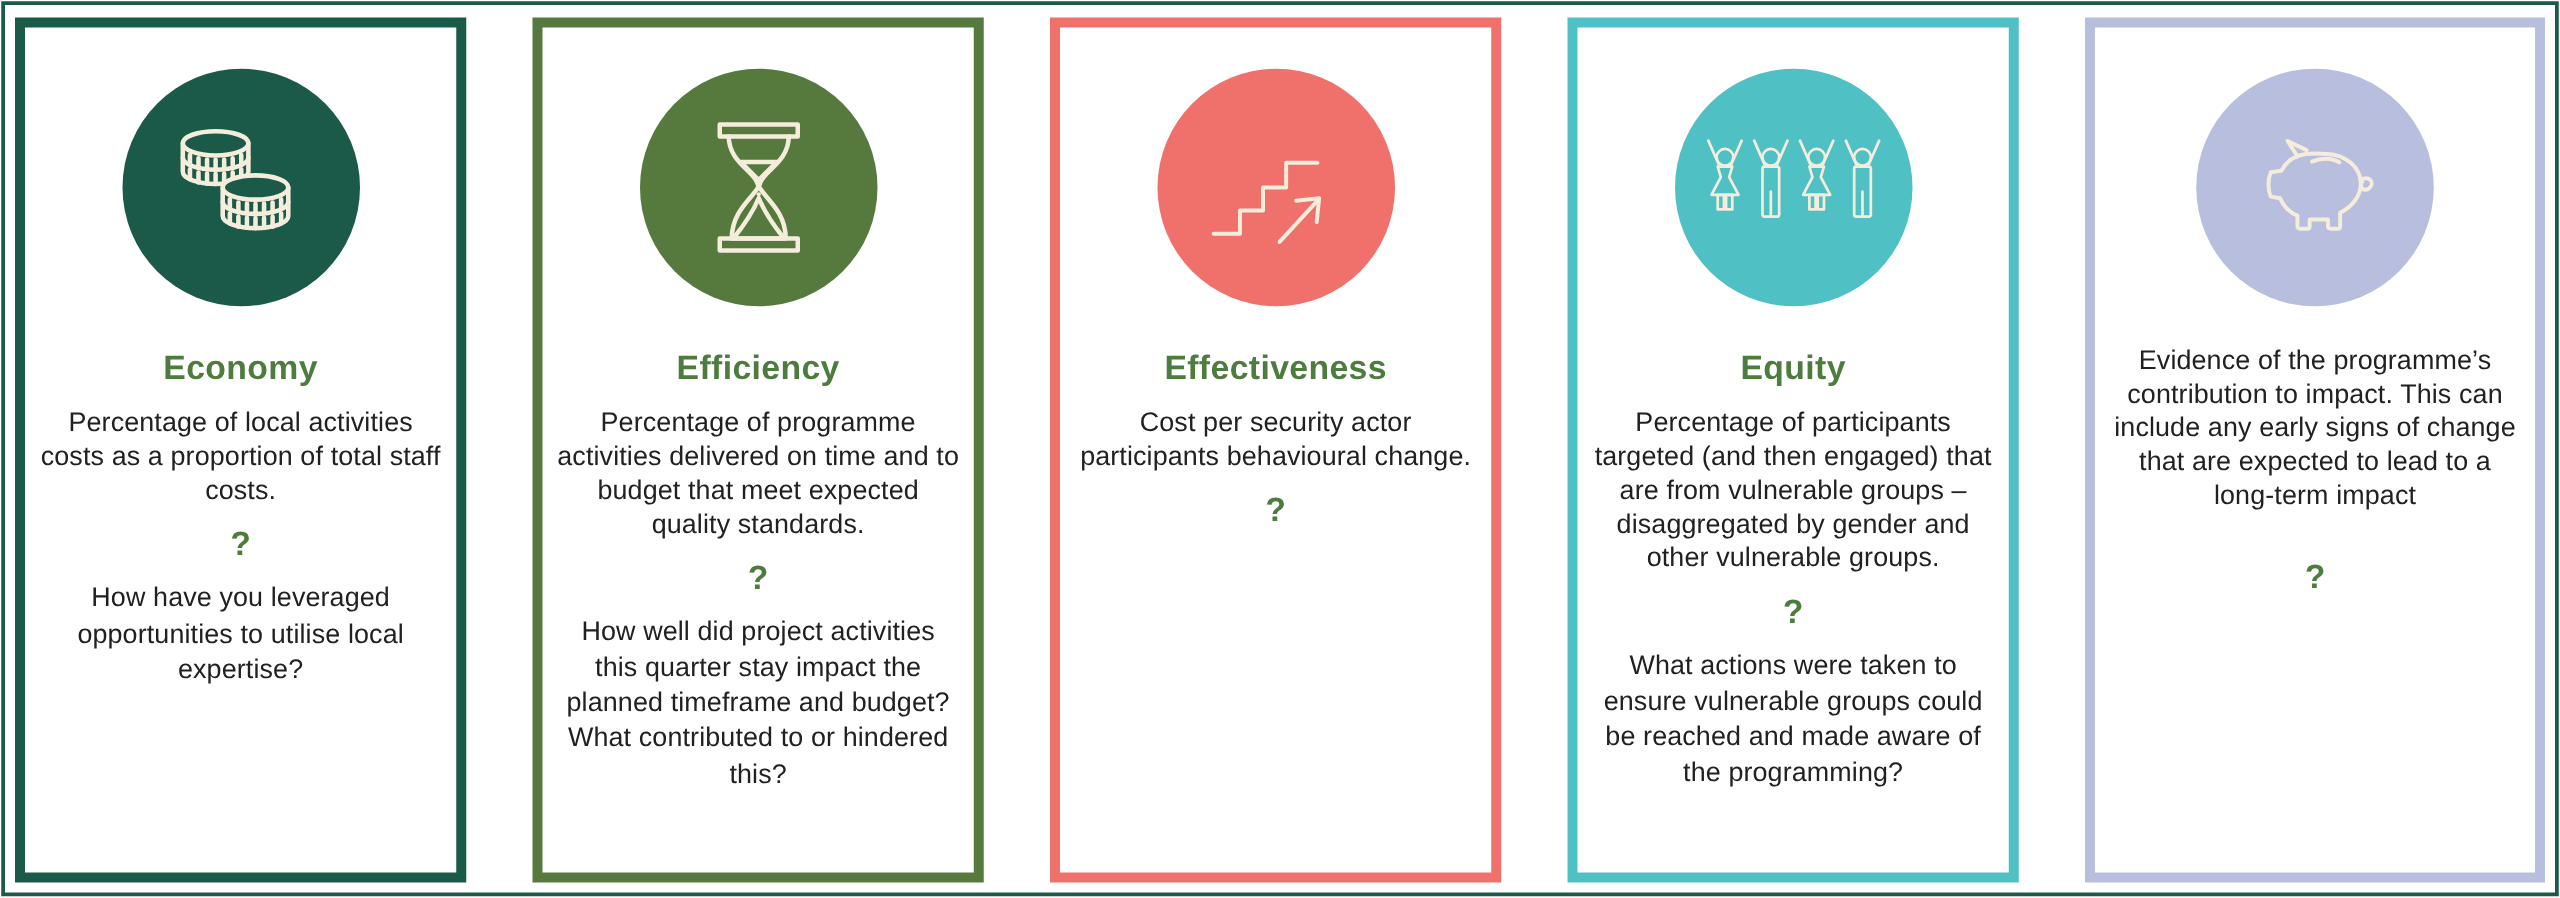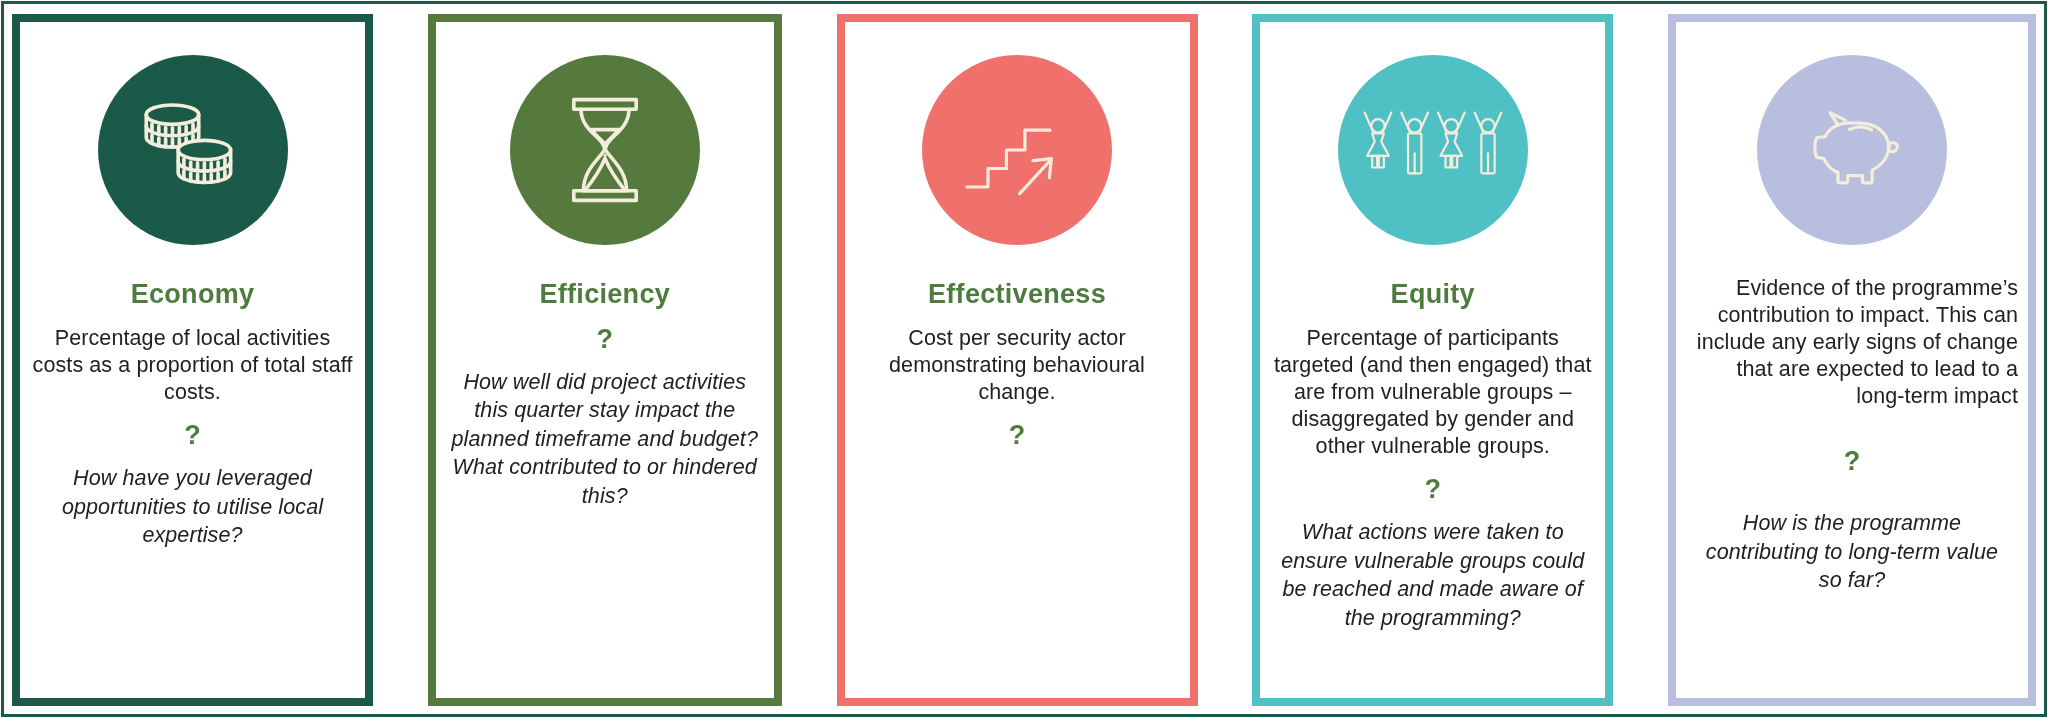--- a/index.html
+++ b/index.html
@@ -74,29 +74,28 @@
   .qmark {
     margin: 16px 0 0;
     font-size: 27px;
     font-weight: bold;
     color: var(--title-green, #4e7c3e);
     line-height: 1;
   }
   .question {
     margin: 15px 0 0;
     width: 318px;
-    font-style: italic;
     font-size: 21.5px;
     line-height: 1.32;
     color: var(--text, #212121);
     letter-spacing: 0.1px;
   }
   
   .card.spacious .title    { margin-top: 38px; }
-  .card.spacious .desc     { margin-top: 30px; width: 332px; text-align: right; }
+  .card.spacious .desc     { margin-top: 30px; width: 332px; }
   .card.spacious .qmark    { margin-top: 38px; }
   .card.spacious .question { margin-top: 34px; }
 </style>
 </head>
 <body style="--title-green: #4e7c3e; --text: #212121; --cream: #f5eddc;">
 
 <div class="frame" style="--accent: #1b5a49;"></div>
 
 <main class="board">
 
@@ -130,34 +129,35 @@
         <path d="M30,16 C30,33 47,39 49,47 C51,55 68,64 68,84"></path>
         <path d="M70,16 C70,33 53,39 51,47 C49,55 32,64 32,84"></path>
         <path d="M38,33 L62,33 L50,45 Z"></path>
         <circle class="fill-cream" cx="50" cy="50" r="1.4"></circle>
         <circle class="fill-cream" cx="50" cy="54.5" r="1.4"></circle>
         <circle class="fill-cream" cx="50" cy="59" r="1.4"></circle>
         <path d="M50,57 C45.5,68 39.5,76 33,84 L67,84 C60.5,76 54.5,68 50,57 Z"></path>
       </svg>
     </div>
     <h2 class="title">Efficiency</h2>
+    <p class="desc">Percentage of programme activities delivered on time and to budget that meet expected quality standards.</p>
     <div class="qmark">?</div>
     <p class="question">How well did project activities this quarter stay impact the planned timeframe and budget? What contributed to or hindered this?</p>
   </section>
 
   <section class="card" style="--accent: #f0716b;">
     <div class="circle">
       <svg class="icon" width="132" height="132" viewBox="0 0 100 100" stroke-width="2.4">
         <path d="M12,78 H28 V64 H42 V50 H56 V35 H75"></path>
         <path d="M52,83 L75,58"></path>
         <path d="M62,58 L76,56.5 L74.5,71"></path>
       </svg>
     </div>
     <h2 class="title">Effectiveness</h2>
-    <p class="desc">Cost per security actor demonstrating behavioural change.</p>
+    <p class="desc">Cost per security actor participants behavioural change.</p>
     <div class="qmark">?</div>
   </section>
 
   <section class="card" style="--accent: #4fc1c4;">
     <div class="circle">
       <svg class="icon" width="150" height="84" viewBox="0 0 180 100" stroke-width="2.6">
 
         <circle cx="24" cy="21" r="8"></circle>
         <path d="M8,5 L18,28 M40,5 L30,28"></path>
         <path d="M17,30 L31,30 L28,40 L37,57 L11,57 L20,40 Z"></path>
@@ -191,16 +191,15 @@
     <div class="circle">
       <svg class="icon" width="132" height="122" viewBox="0 0 100 100" stroke-width="2.6">
         <path d="M44,28 C37,29 31,33 28,39 L21,40 C19,44.5 19,51.5 21,56 L27,57 C29.5,62.5 33.5,66.5 38.5,68.5 L38.5,75.5 C38.5,76.5 39.3,77 40,77 L45,77 C45.8,77 46.5,76.5 46.5,75.5 L46.5,71 L58.5,71 L58.5,75.5 C58.5,76.5 59.3,77 60,77 L65,77 C65.8,77 66.5,76.5 66.5,75.5 L66.5,66.5 C74.5,62.5 80,55.5 80,47.5 C80,36.5 70,28.5 58,28 C53,27.7 48,27.5 44,28 Z"></path>
         <path d="M38.5,29.5 L32,19.5 L44.5,25.5"></path>
         <path d="M48,33 C54,30.5 61,30.5 66,33.5"></path>
         <path d="M80,45 C86,42 89.5,47 85.5,50.5 C82,53 78.5,50 81,46"></path>
       </svg>
     </div>
     <p class="desc">Evidence of the programme’s contribution to impact. This can include any early signs of change that are expected to lead to a long-term impact</p>
     <div class="qmark">?</div>
-    <p class="question">How is the programme contributing to long-term value so far?</p>
   </section>
 
 </main>
 
 </body></html>

